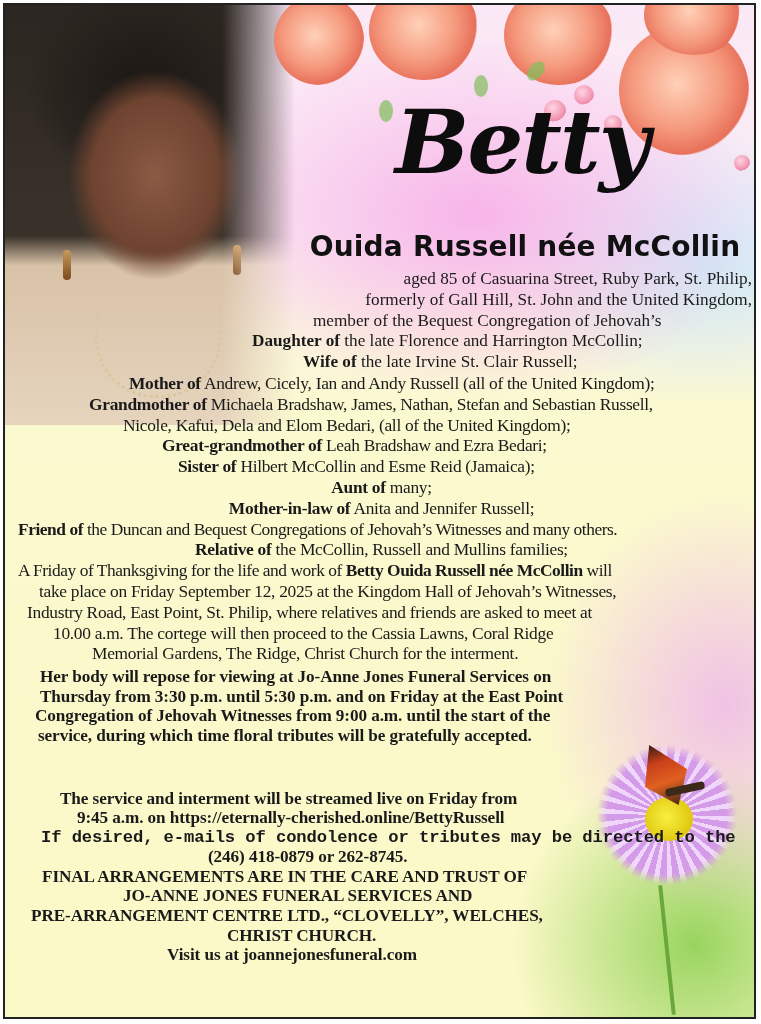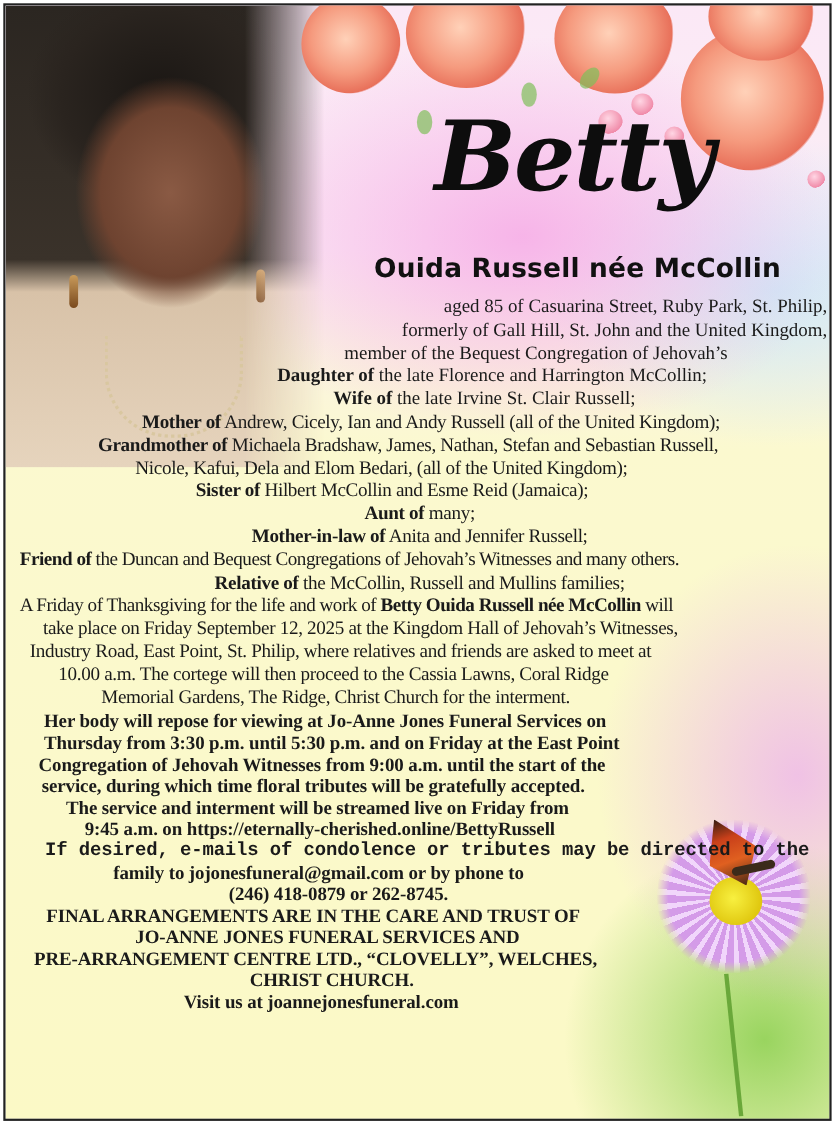--- a/index.html
+++ b/index.html
@@ -55,21 +55,21 @@
   .stem { position: absolute; left: 660px; top: 880px; width: 4px; height: 130px; background: #6aa83a; transform: rotate(-6deg); }
 
   
   .title-script {
     position: absolute; left: 390px; top: 93px; width: 240px; text-align: center;
     font-family: "DejaVu Serif", serif; font-style: italic; font-weight: bold;
     font-size: 88px; line-height: 1; color: #0d0d0d; letter-spacing: -2px;
   }
   .subtitle {
     position: absolute; left: 290px; top: 225px; width: 460px; text-align: center;
-    font-family: "DejaVu Sans", sans-serif; font-weight: bold; font-size: 24px; color: #111;
+    font-family: "DejaVu Sans", sans-serif; font-weight: bold; font-size: 28px; color: #111;
     letter-spacing: 0.2px;
   }
   
   .body-text {
     position: absolute; left: 0; top: 264px; width: 753px;
     font-family: "DejaVu Serif", serif; color: #1a1a1a;
   }
   .line { white-space: nowrap; line-height: 20.8px; font-size: 15.5px; }
   .serif-c { font-family: "Liberation Serif", serif; font-size: 17.2px; }
   .cond { font-family: "Liberation Serif", serif; font-size: 17.4px; letter-spacing: -0.3px; }
@@ -124,44 +124,44 @@
       <div class="line serif-c r" style="padding-right:6px;text-align:right;">formerly of Gall Hill, St. John and the United Kingdom,</div>
       <div class="line serif-c" style="padding-left:308px;">member of the Bequest Congregation of Jehovah’s</div>
     </div>
 
     <div>
       <div class="line serif-c" style="padding-left:247px;"><span class="bold">Daughter of</span><span> the late Florence and Harrington McCollin;</span></div>
       <div class="line serif-c" style="padding-left:298px;"><span class="bold">Wife of</span><span> the late Irvine St. Clair Russell;</span></div>
       <div class="line cond" style="padding-left:124px;"><span class="bold">Mother of</span><span> Andrew, Cicely, Ian and Andy Russell (all of the United Kingdom);</span></div>
       <div class="line cond" style="padding-left:84px;"><span class="bold">Grandmother of</span><span> Michaela Bradshaw, James, Nathan, Stefan and Sebastian Russell,</span></div>
       <div class="line cond" style="padding-left:118px;"><span>Nicole, Kafui, Dela and Elom Bedari, (all of the United Kingdom);</span></div>
+      <div class="line cond" style="padding-left:157px;"><span class="bold">Great-grandmother of</span><span> Leah Bradshaw and Ezra Bedari;</span></div>
       <div class="line cond" style="padding-left:173px;"><span class="bold">Sister of</span><span> Hilbert McCollin and Esme Reid (Jamaica);</span></div>
       <div class="line cond c"><span class="bold">Aunt of</span><span> many;</span></div>
       <div class="line cond c"><span class="bold">Mother-in-law of</span><span> Anita and Jennifer Russell;</span></div>
       <div class="line cond" style="padding-left:13px;letter-spacing:-0.45px;"><span class="bold">Friend of</span><span> the Duncan and Bequest Congregations of Jehovah’s Witnesses and many others.</span></div>
       <div class="line cond c"><span class="bold">Relative of</span><span> the McCollin, Russell and Mullins families;</span></div>
     </div>
 
     <div>
       <div class="line cond" style="padding-left:13px;letter-spacing:-0.45px;"><span>A Friday of Thanksgiving for the life and work of </span><span class="bold">Betty Ouida Russell née McCollin</span><span> will</span></div>
       <div class="line cond" style="padding-left:34px;">take place on Friday September 12, 2025 at the Kingdom Hall of Jehovah’s Witnesses,</div>
       <div class="line cond" style="padding-left:22px;">Industry Road, East Point, St. Philip, where relatives and friends are asked to meet at</div>
       <div class="line cond" style="padding-left:48px;">10.00 a.m.  The cortege will then proceed to the Cassia Lawns, Coral Ridge</div>
       <div class="line cond" style="padding-left:87px;">Memorial Gardens, The Ridge, Christ Church for the interment.</div>
     </div>
 
     <div style="margin-top:3px;">
       <div class="line bl" style="padding-left:35px;">Her body will repose for viewing at Jo-Anne Jones Funeral Services on</div>
       <div class="line bl" style="padding-left:35px;">Thursday from 3:30 p.m. until 5:30 p.m. and on Friday at the East Point</div>
       <div class="line bl" style="padding-left:30px;">Congregation of Jehovah Witnesses from 9:00 a.m. until the start of the</div>
       <div class="line bl" style="padding-left:33px;">service, during which time floral tributes will be gratefully accepted.</div>
-      <div class="line bl" style="padding-left:55px;">The service and interment will be streamed live on Friday from</div>
+      <div class="line bl" style="padding-left:55px;margin-top:43px;">The service and interment will be streamed live on Friday from</div>
       <div class="line bl" style="padding-left:72px;">9:45 a.m. on https://eternally-cherished.online/BettyRussell</div>
       <div class="line bl" style="padding-left:36px;font-family:Liberation Mono, monospace;">If desired, e-mails of condolence or tributes may be directed to the</div>
-      <div class="line bl" style="padding-left:98px;">family to jojonesfuneral@gmail.com or by phone to</div>
       <div class="line bl" style="padding-left:203px;">(246) 418-0879 or 262-8745.</div>
     </div>
 
     <div>
       <div class="line bl" style="padding-left:37px;">FINAL ARRANGEMENTS ARE IN THE CARE AND TRUST OF</div>
       <div class="line bl" style="padding-left:118px;">JO-ANNE JONES FUNERAL SERVICES AND</div>
       <div class="line bl" style="padding-left:26px;">PRE-ARRANGEMENT CENTRE LTD., “CLOVELLY”, WELCHES,</div>
       <div class="line bl" style="padding-left:222px;">CHRIST CHURCH.</div>
       <div class="line bl" style="padding-left:162px;">Visit us at joannejonesfuneral.com</div>
     </div>

